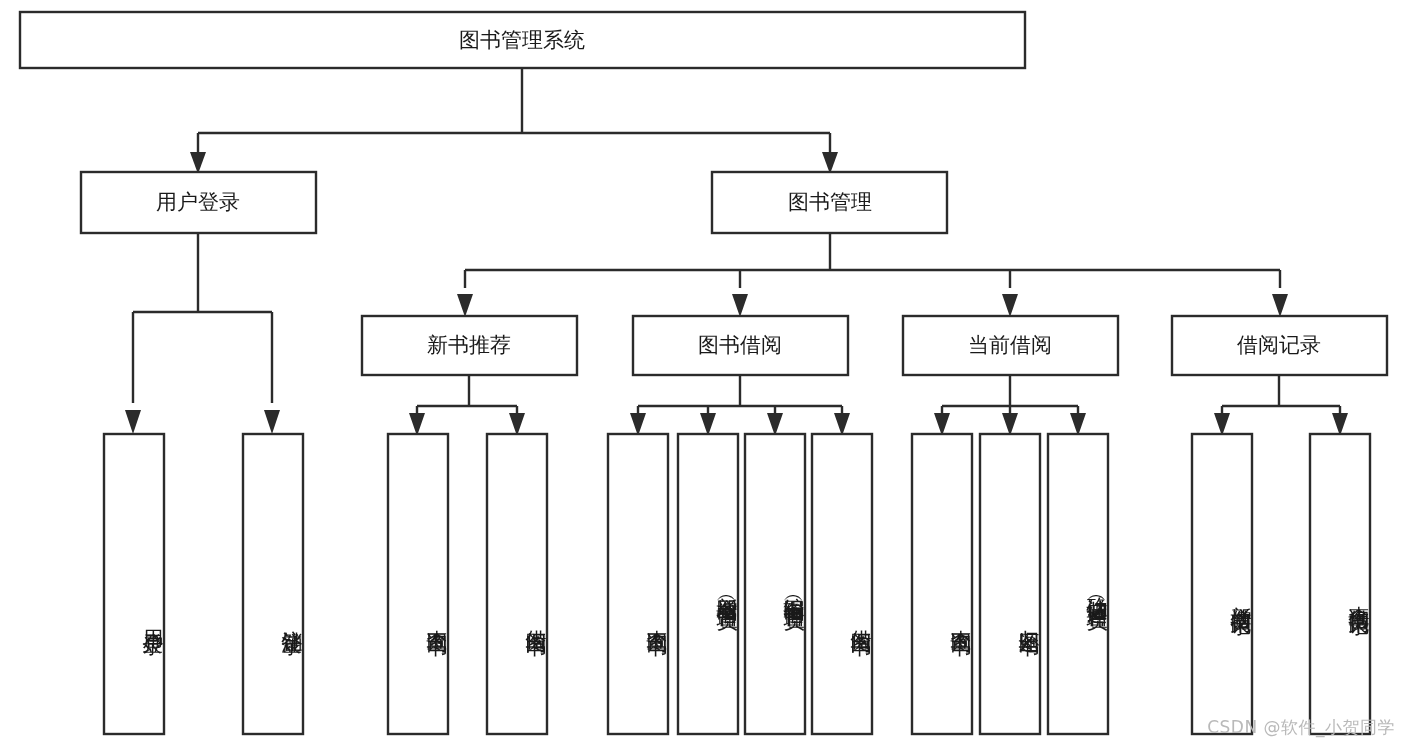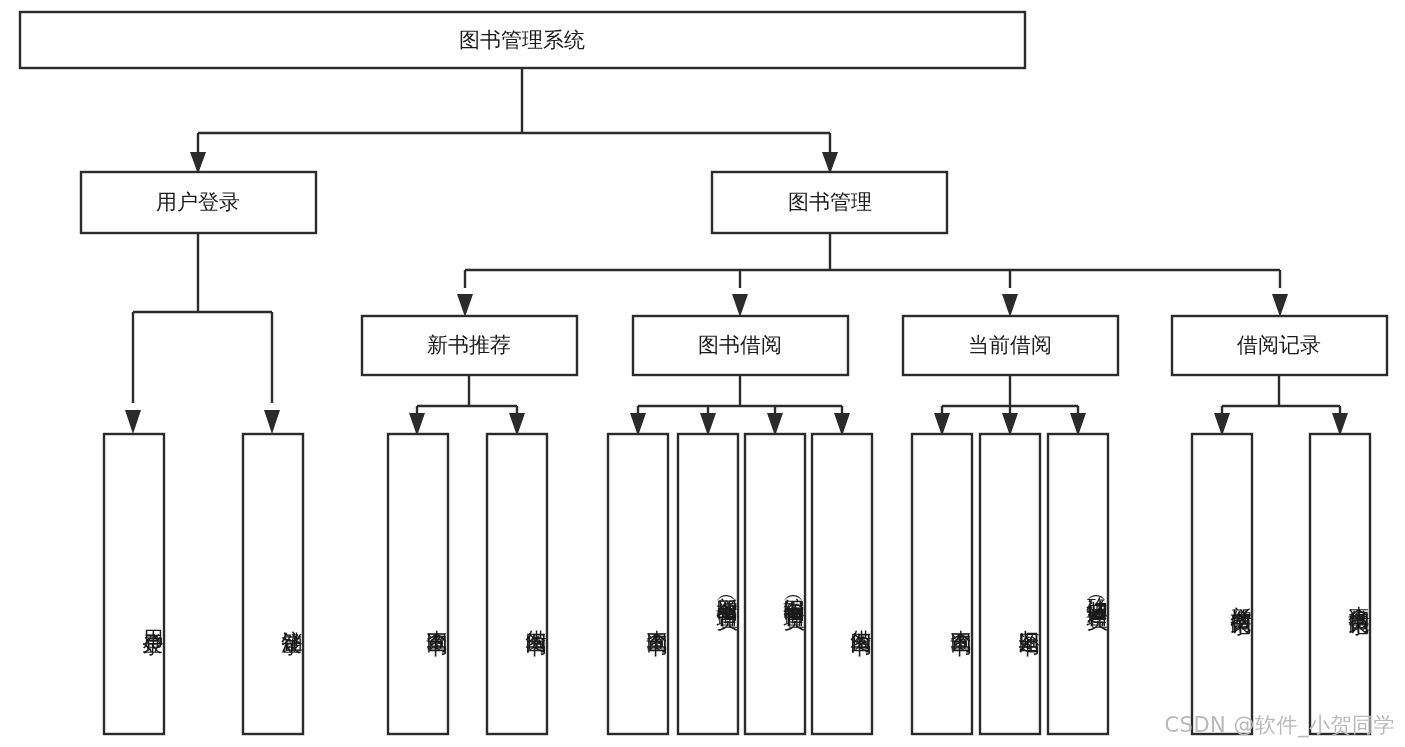--- a/index.html
+++ b/index.html
@@ -63,21 +63,21 @@
     align-items: flex-start;
     justify-content: center;
     white-space: nowrap;
     pointer-events: none;
   }
   .watermark {
     position: absolute;
     right: 10px;
     bottom: 8px;
     font-family: "DejaVu Sans", "Liberation Sans", sans-serif;
-    font-size: 21px;
+    font-size: 17px;
     color: #b9b9b9;
     letter-spacing: 0.5px;
     white-space: nowrap;
   }
 </style>
 </head>
 <body>
 
 <div id="diagram-root">
 

